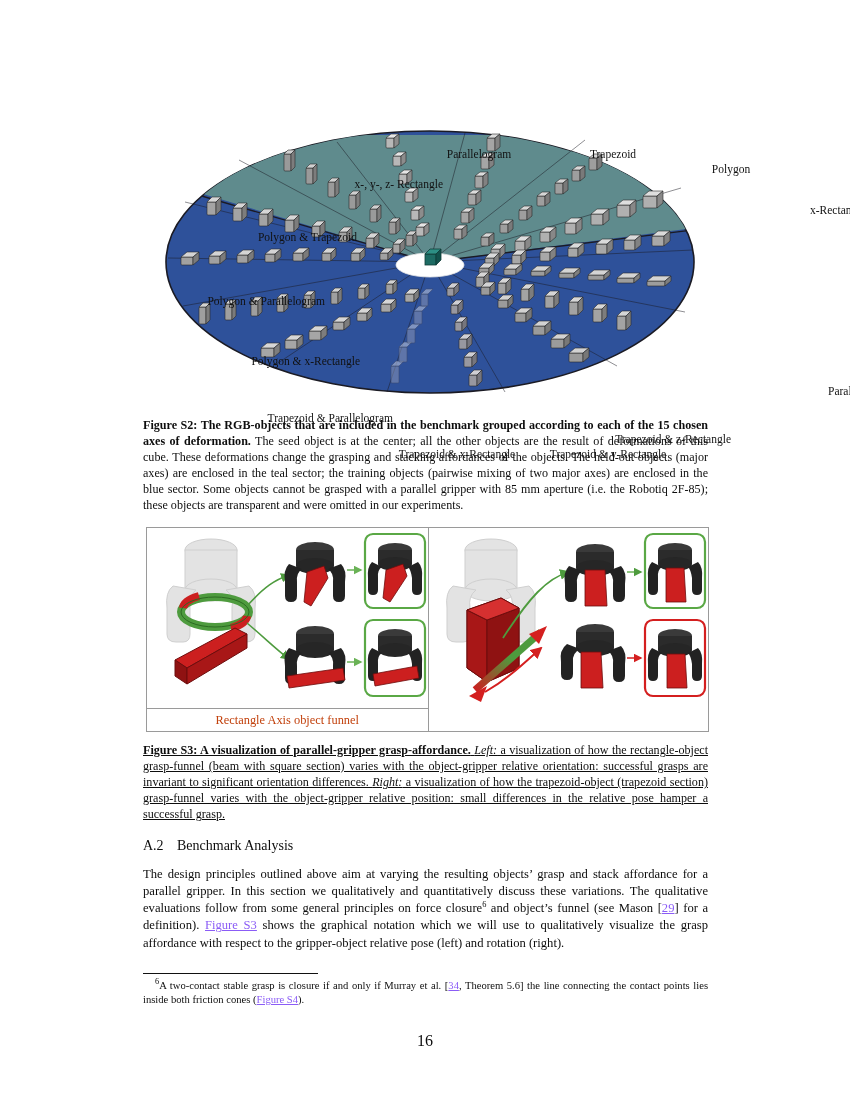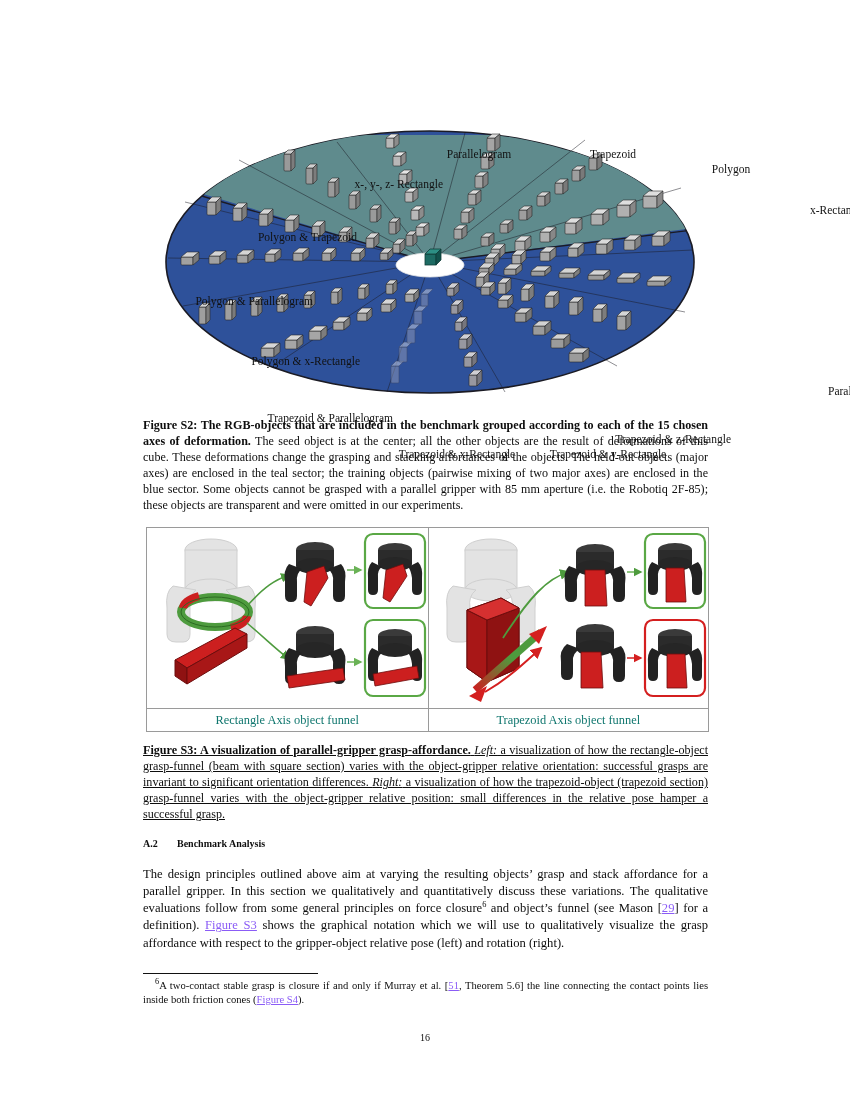--- a/index.html
+++ b/index.html
@@ -58,28 +58,28 @@
     box-sizing:border-box;
     display:flex; flex-direction:column;
   }
   .s3-panel + .s3-panel { border-left:1px solid #9a9a9a; }
   .s3-canvas { position:relative; flex:1 1 auto; }
   .s3-title {
     height:22px; line-height:22px;
     text-align:center;
     font-size:12.4px;
     border-top:1px solid #9a9a9a;
-    color:#0f766e;
+    color:#c2410c;
   }
   .s3-svg { position:absolute; left:0; top:0; }
 
   
   .sec-head {
     position:absolute; left:143px; width:565px;
-    font-size:10px; font-weight:bold;
+    font-size:14px; font-weight:normal;
   }
   .sec-head .num { display:inline-block; width:34px; }
 
   .body-par {
     position:absolute; left:143px; width:565px;
     font-size:12.6px; line-height:1.36;
     text-align:justify;
   }
   .ref-link { color:#8b5cf6; }
   sup { font-size:8.3px; vertical-align:super; line-height:0; }
@@ -89,21 +89,21 @@
     width:175px; height:1px; background:#111;
   }
   .footnote {
     position:absolute; left:143px; top:979px; width:565px;
     font-size:10.6px; line-height:1.33; text-align:justify;
   }
   .footnote .fn-indent { display:inline-block; width:12px; }
 
   .page-num {
     position:absolute; left:0; top:1032px; width:850px;
-    text-align:center; font-size:10px;
+    text-align:center; font-size:16px;
   }
 </style>
 </head>
 <body>
 
 <div class="page">
 
   <div id="figure-s2">
     <div class="pie-wrap">
       <svg class="pie-svg" width="530" height="265" viewBox="0 0 530 265">
@@ -500,21 +500,21 @@
         </g>
       </svg>
 
       <div class="diag-label lbl-c" style="left:314px; top:25px;">Parallelogram</div>
       <div class="diag-label lbl-c" style="left:448px; top:25px;text-align:right;">Trapezoid</div>
       <div class="diag-label lbl-c" style="left:566px; top:40px;">Polygon</div>
       <div class="diag-label lbl-l" style="left:278px; top:55px;">x-, y-, z- Rectangle</div>
       <div class="diag-label lbl-r" style="left:645px; top:81px;">x-Rectangle &amp; y-Rectangle</div>
       <div class="diag-label lbl-l" style="left:192px; top:108px;">Polygon &amp; Trapezoid</div>
 
-      <div class="diag-label lbl-l" style="left:148px; top:172px;text-align:center;">Polygon &amp; Parallelogram</div>
+      <div class="diag-label lbl-l" style="left:160px; top:172px;text-align:center;">Polygon &amp; Parallelogram</div>
 
       <div class="diag-label lbl-l" style="left:182px; top:232px;margin-left:13px;">Polygon &amp; x-Rectangle</div>
       <div class="diag-label lbl-r" style="left:663px; top:262px;">Parallelogram &amp; x-Rectangle</div>
       <div class="diag-label lbl-l" style="left:228px; top:289px;">Trapezoid &amp; Parallelogram</div>
       <div class="diag-label lbl-l" style="left:566px; top:310px;">Trapezoid &amp; z-Rectangle</div>
       <div class="diag-label lbl-c" style="left:292px; top:325px;">Trapezoid &amp; x-Rectangle</div>
       <div class="diag-label lbl-c" style="left:443px; top:325px;">Trapezoid &amp; y-Rectangle</div>
     </div>
   </div>
 
@@ -682,37 +682,36 @@
           <g>
             <ellipse cx="246" cy="108" rx="17" ry="7" fill="#3a3a3a"></ellipse>
             <rect x="229" y="108" width="34" height="14" fill="#2b2b2b"></rect>
             <ellipse cx="246" cy="122" rx="17" ry="7" fill="#262626"></ellipse>
             <path d="M223 120 q-5 5 -4 16 l0 12 q0 5 5 5 q5 0 5 -5 l0 -12 q-1 -8 4 -11 z" fill="#222"></path>
             <path d="M269 120 q5 5 4 16 l0 12 q0 5 -5 5 q-5 0 -5 -5 l0 -12 q-1 -8 -4 -11 z" fill="#222"></path>
             <polygon points="238,126 256,126 258,160 238,160" fill="#cc1f1f" stroke="#6d0d0d" stroke-width="0.8"></polygon>
           </g>
         </svg>
       </div>
-      <div class="s3-title">Trapezoid Axis object funnel</div>
     </div>
   </div>
 
   <div class="caption" style="top:742px;text-decoration:underline;">
     <b>Figure S3: A visualization of parallel-gripper grasp-affordance.</b>
     <i>Left:</i><span> a visualization of how the rectangle-object grasp-funnel (beam with square section) varies with the object-gripper relative orientation: successful grasps are invariant to significant orientation differences. </span><i>Right:</i><span> a visualization of how the trapezoid-object (trapezoid section) grasp-funnel varies with the object-gripper relative position: small differences in the relative pose hamper a successful grasp.</span>
   </div>
 
   <div class="sec-head" style="top:838px;">
     <span class="num">A.2</span><span>Benchmark Analysis</span>
   </div>
 
   <div class="body-par" style="top:866px;">
     <span>The design principles outlined above aim at varying the resulting objects’ grasp and stack affordance for a parallel gripper. In this section we qualitatively and quantitatively discuss these variations. The qualitative evaluations follow from some general principles on force closure</span><sup>6</sup><span> and object’s funnel (see Mason [</span><a class="ref-link" href="#">29</a><span>] for a definition). </span><a class="ref-link" href="#">Figure S3</a><span> shows the graphical notation which we will use to qualitatively visualize the grasp affordance with respect to the gripper-object relative pose (left) and rotation (right).</span>
   </div>
 
   <div class="footnote-rule"></div>
   <div class="footnote">
-    <span class="fn-indent"></span><sup>6</sup><span>A two-contact stable grasp is closure if and only if Murray et al. [</span><a class="ref-link" href="#">51</a><span>, Theorem 5.6] the line connecting the contact points lies inside both friction cones (</span><a class="ref-link" href="#">Figure S4</a><span>).</span>
+    <span class="fn-indent"></span><sup>6</sup><span>A two-contact stable grasp is closure if and only if Murray et al. [</span><a class="ref-link" href="#">34</a><span>, Theorem 5.6] the line connecting the contact points lies inside both friction cones (</span><a class="ref-link" href="#">Figure S4</a><span>).</span>
   </div>
 
   <div class="page-num">16</div>
 
 </div>
 
 </body></html>

